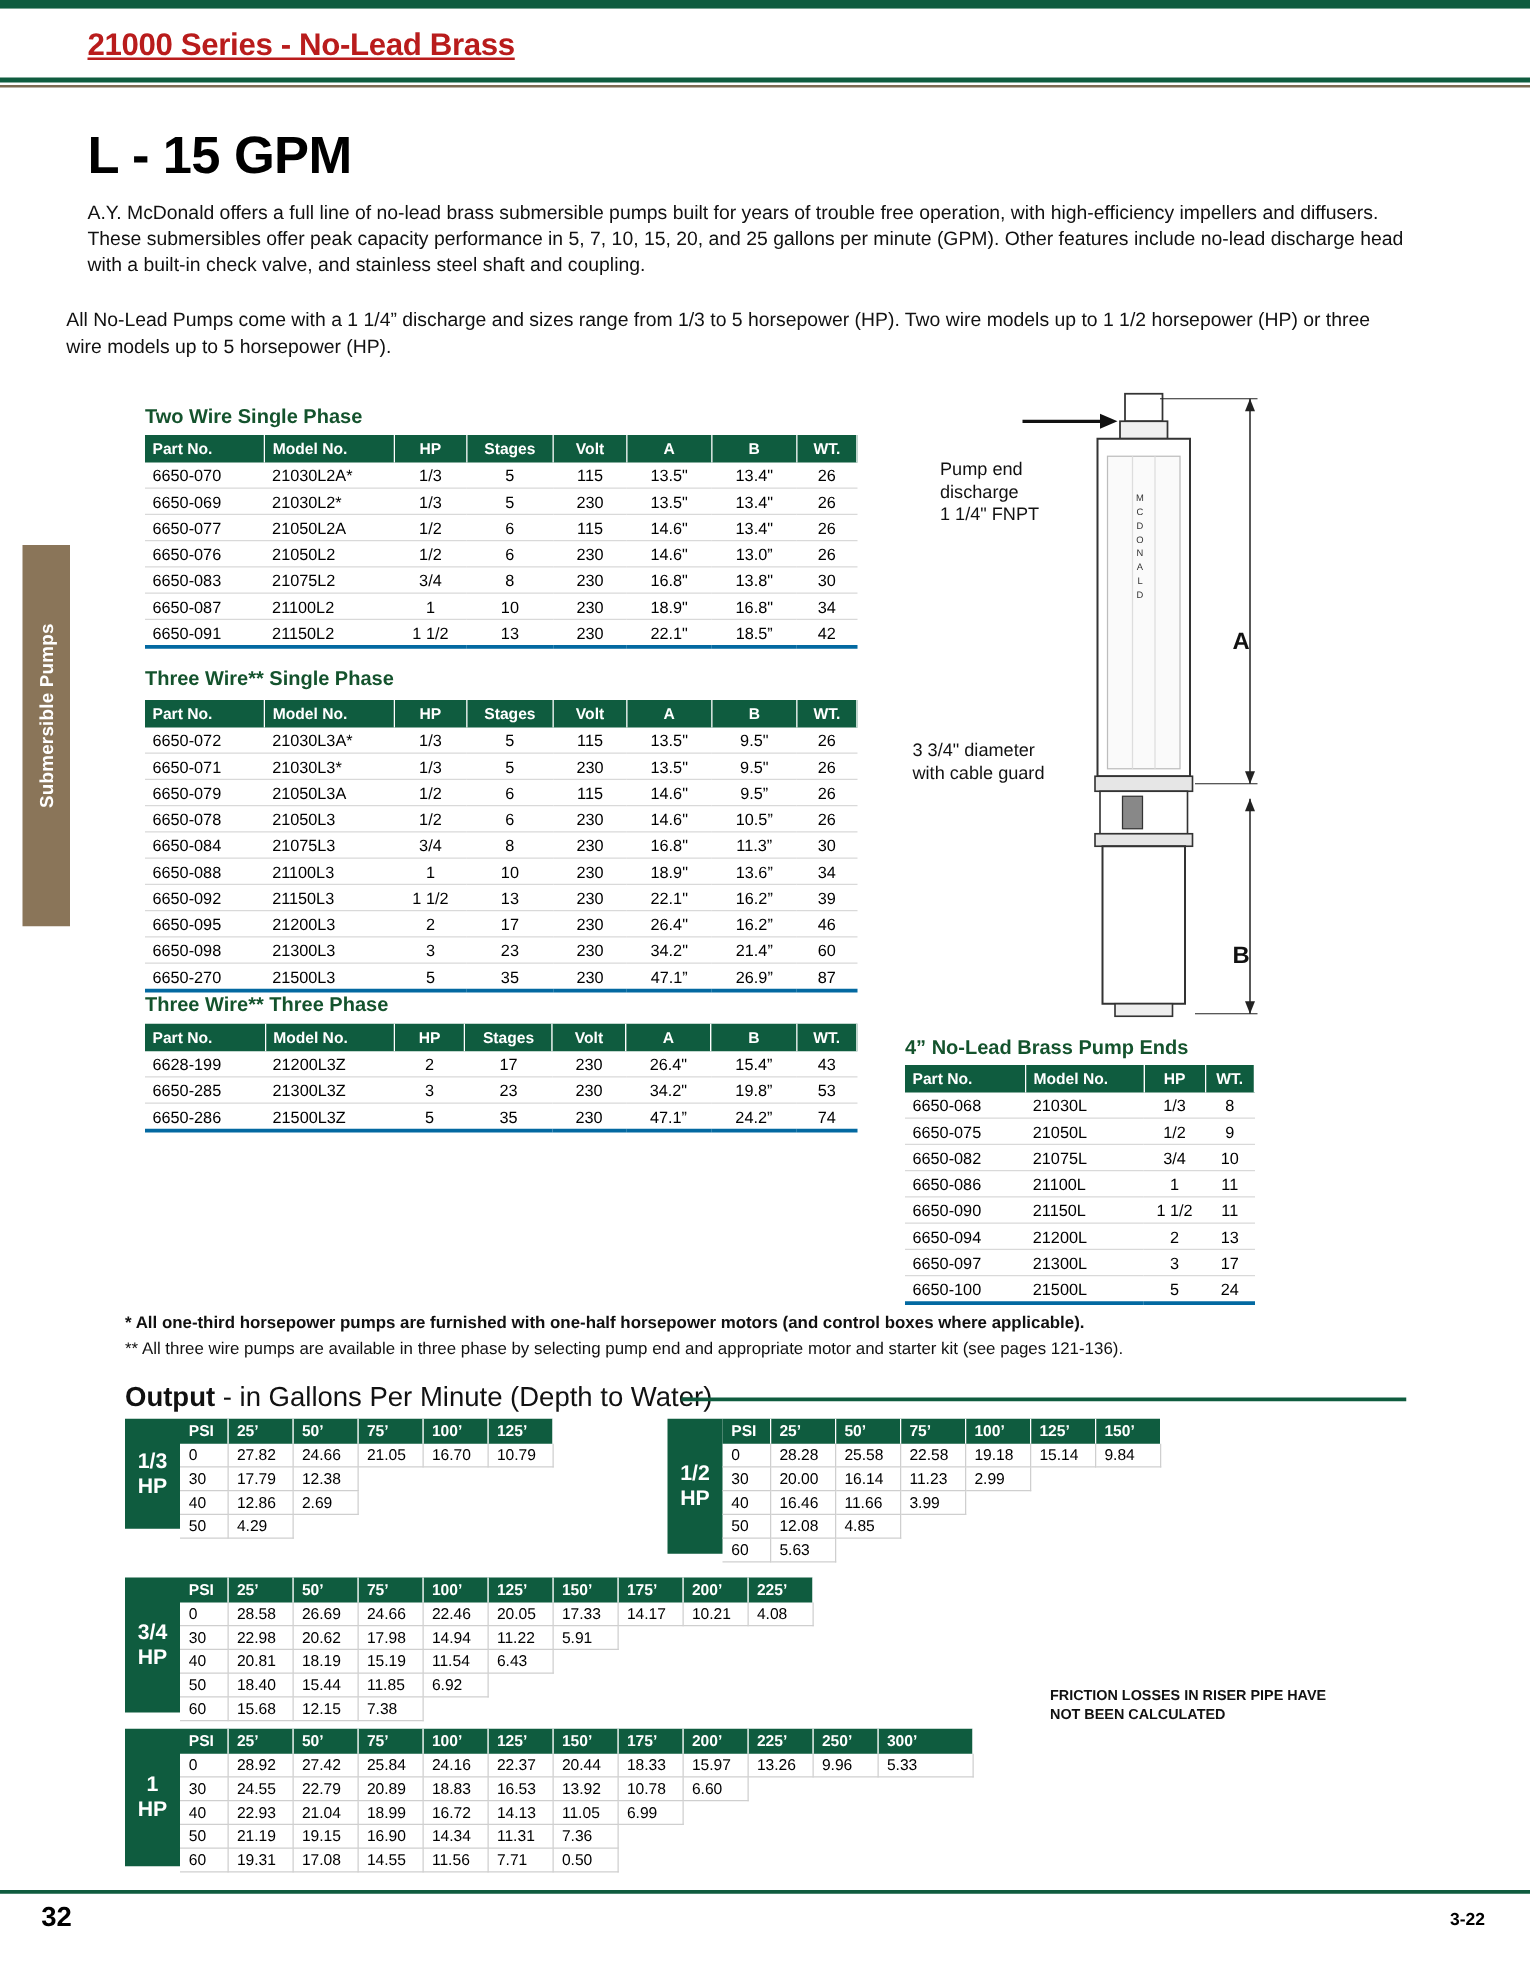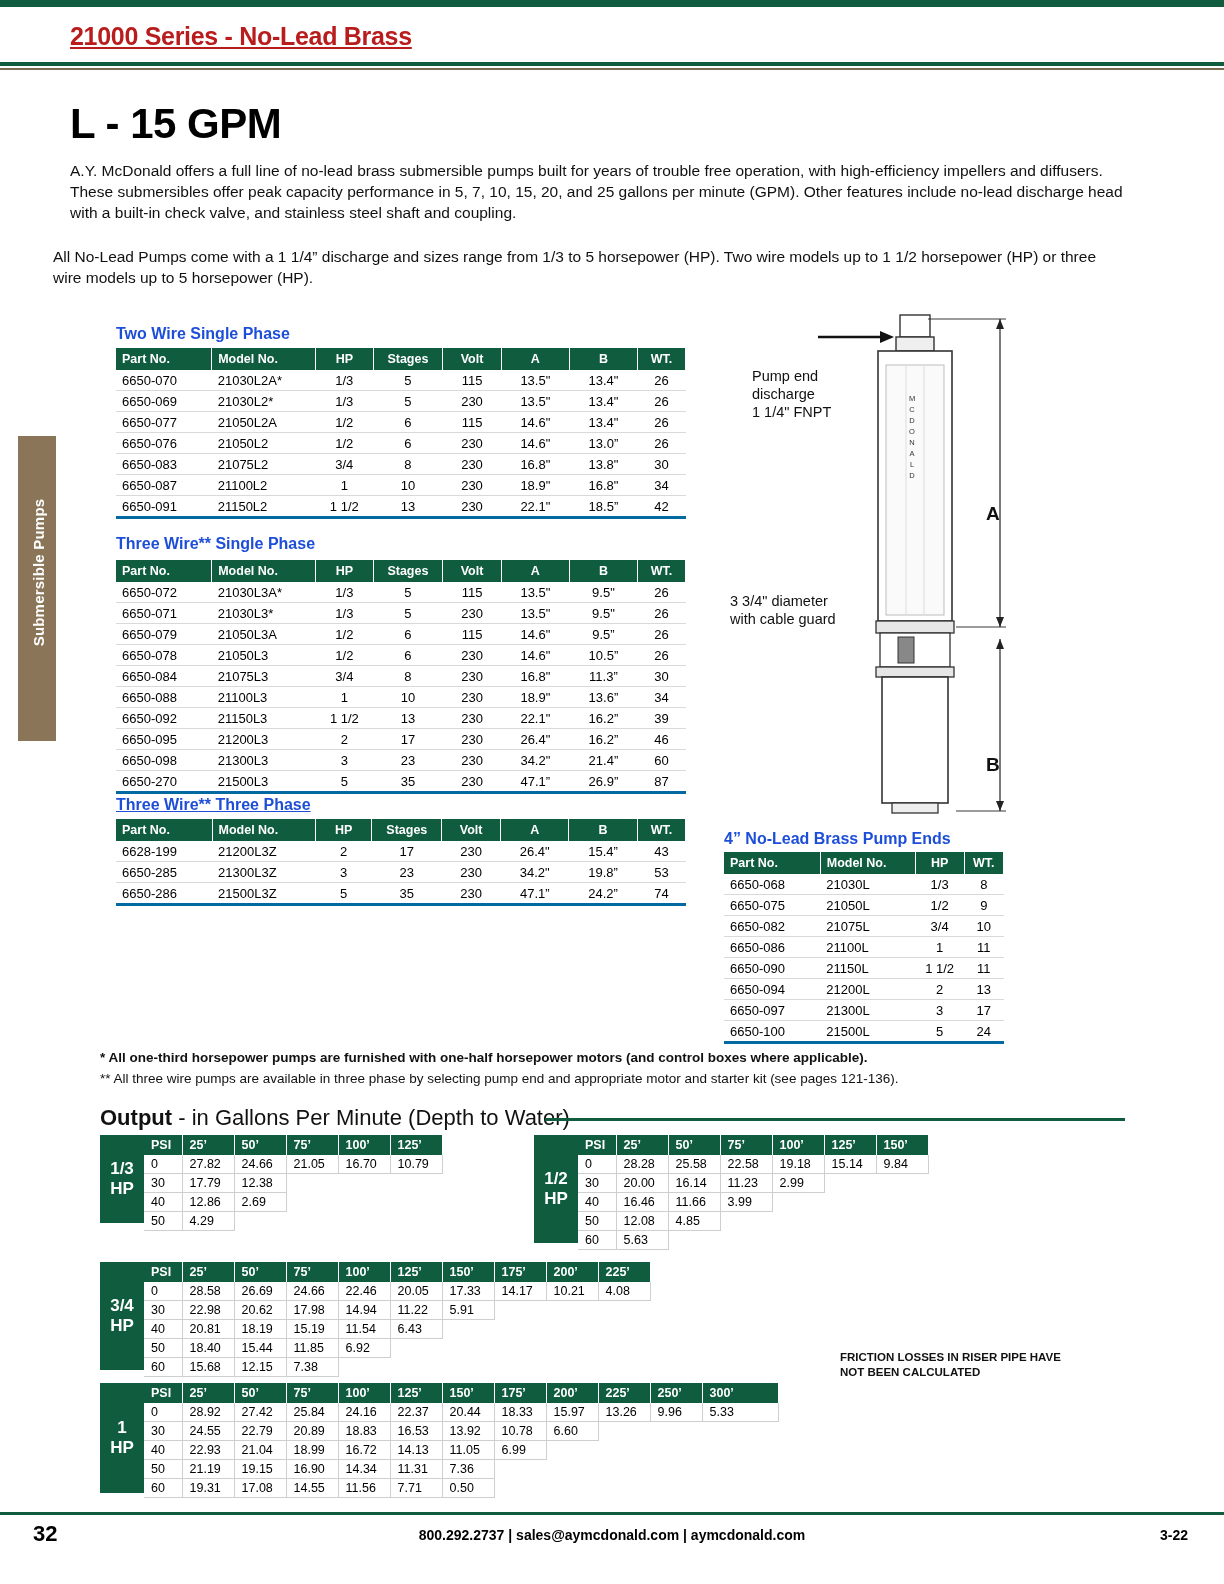--- a/index.html
+++ b/index.html
@@ -41,21 +41,21 @@
     font-size:42px; font-weight:bold; letter-spacing:-0.5px;
   }
   .para {
     position:absolute; font-size:15.5px; line-height:21px; color:#111;
   }
   #para1 { left:70px; top:160px; width:1055px; }
   #para2 { left:53px; top:246px; width:1055px; }
 
   
   .tbl-title {
-    position:absolute; font-size:16px; font-weight:bold; color:#1d4ed8;
+    position:absolute; font-size:16px; font-weight:bold; color:#14532d;
   }
   table.spec {
     position:absolute;
     border-collapse:collapse;
     font-size:13px;
   }
   table.spec th {
     background:#0f5c3f; color:#fff; font-size:12.5px; font-weight:bold;
     padding:4px 6px; text-align:left; border-right:1px solid #fff;
   }
@@ -331,21 +331,21 @@
           <td class="c">5</td>
           <td class="c">35</td>
           <td class="c">230</td>
           <td class="c">47.1”</td>
           <td class="c">26.9”</td>
           <td class="c">87</td>
         </tr>
       </tbody>
     </table>
 
-  <div class="tbl-title" style="left:116px; top:796px;text-decoration:underline;">Three Wire** Three Phase</div>
+  <div class="tbl-title" style="left:116px; top:796px;">Three Wire** Three Phase</div>
   <table class="spec" id="tbl-three-phase" style="left:116px; top:819px; width:570px;">
       <thead>
         <tr>
           <th class="" style="width:100px">Part No.</th>
           <th class="" style="width:108px">Model No.</th>
           <th class="c" style="width:60px">HP</th>
           <th class="c" style="width:72px">Stages</th>
           <th class="c" style="width:62px">Volt</th>
           <th class="c" style="width:72px">A</th>
           <th class="c" style="width:72px">B</th>
@@ -797,16 +797,15 @@
           </tr>
         </tbody>
       </table>
     </div>
 
   <div class="friction" style="white-space:pre;">FRICTION LOSSES IN RISER PIPE HAVE
 NOT BEEN CALCULATED</div>
 
   <div class="foot-rule"></div>
   <div class="foot-page">32</div>
-  <div class="foot-center">800.292.2737  |  sales@aymcdonald.com  |  aymcdonald.com</div>
   <div class="foot-right">3-22</div>
 
 </div>
 
 </body></html>

